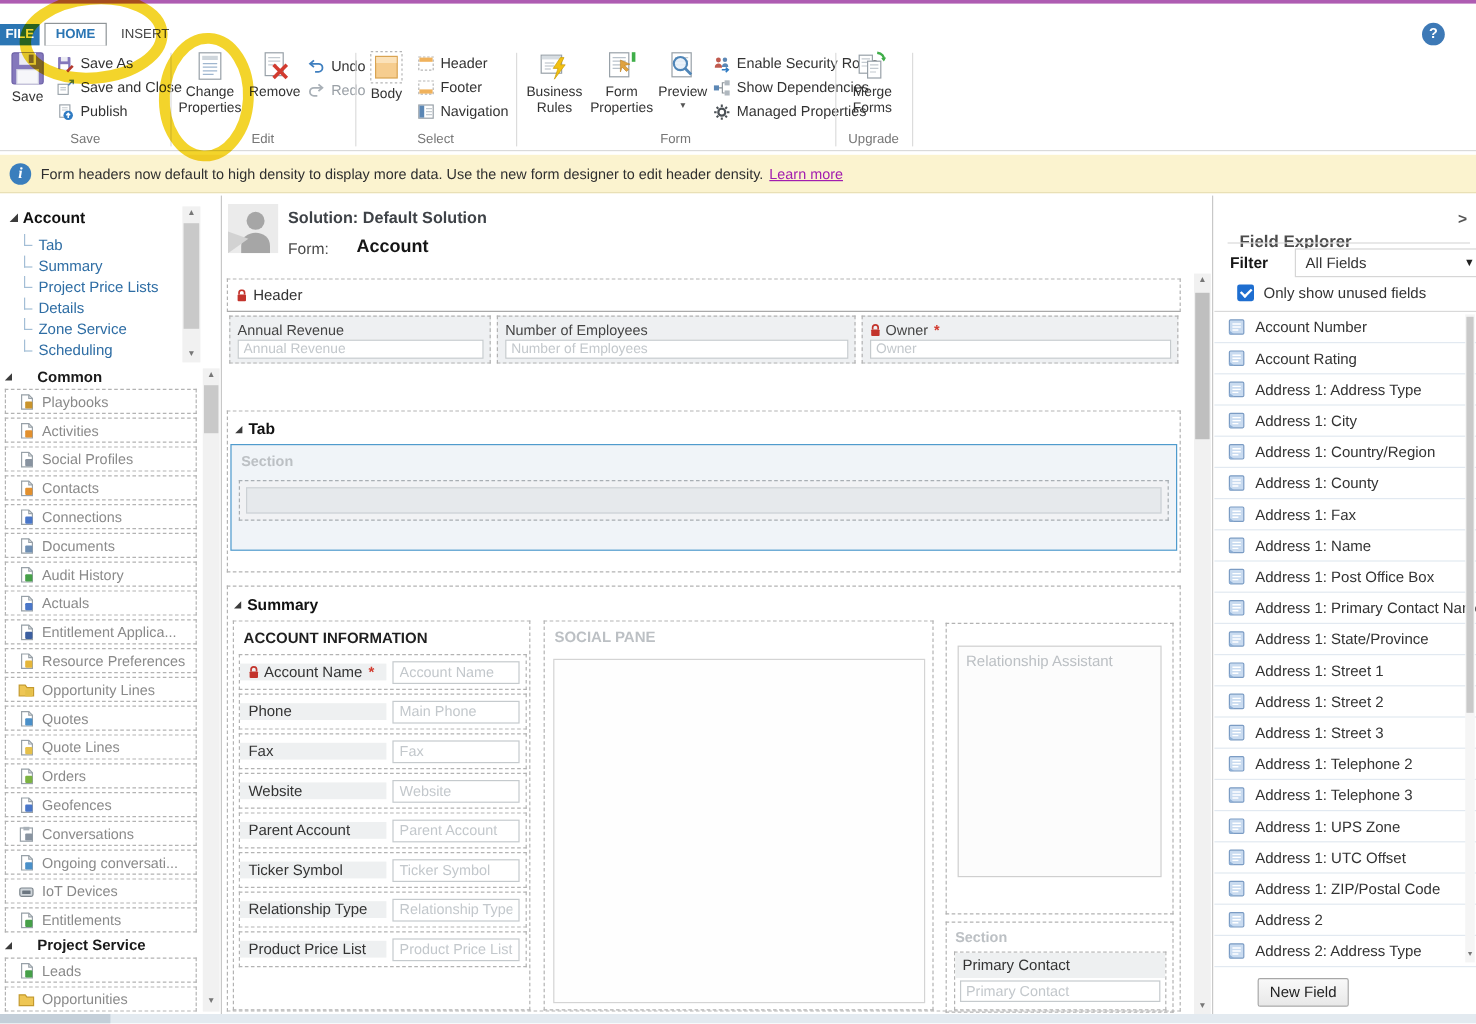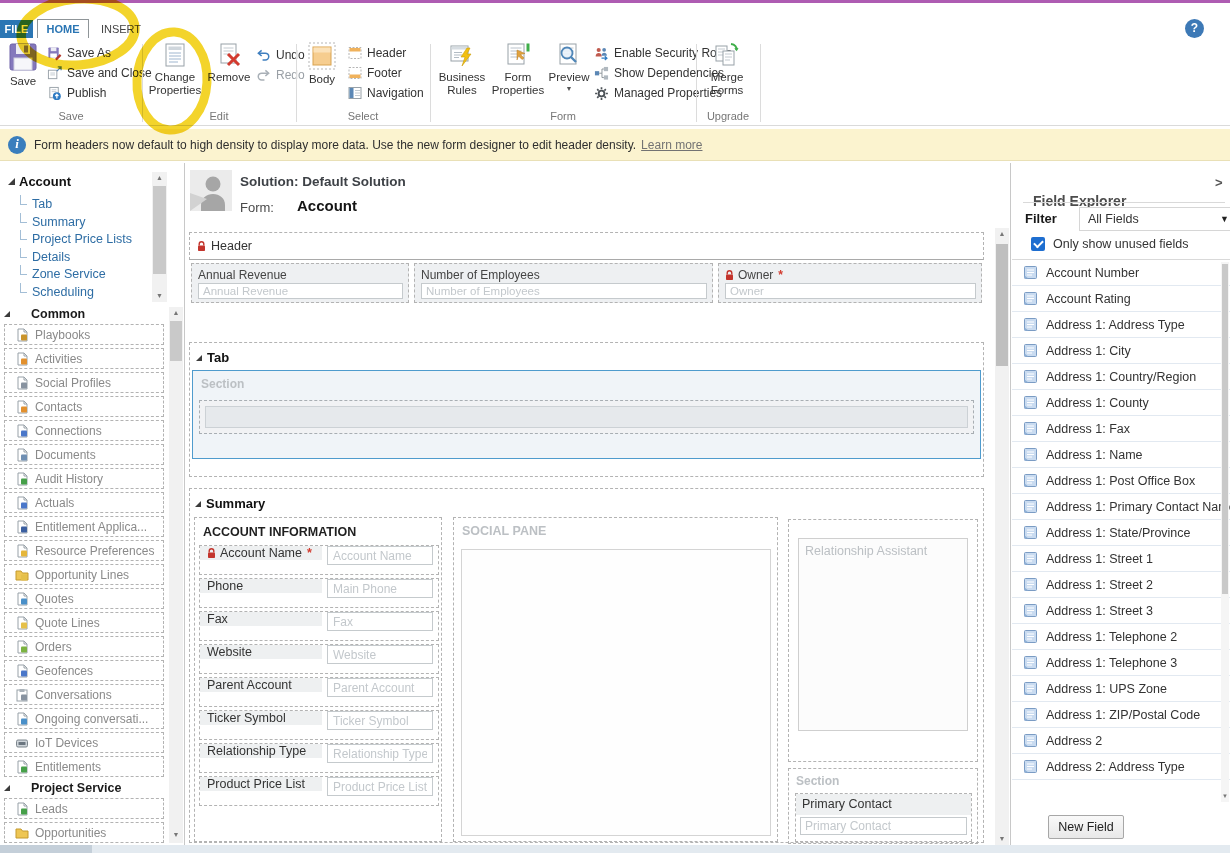--- a/index.html
+++ b/index.html
@@ -19,21 +19,21 @@
   .grp-lbl{position:absolute;top:70px;height:16px;line-height:16px;text-align:center;font-size:11px;color:#767676}
   .rlg{position:absolute;top:4px;text-align:center;font-size:11.5px;color:#333;line-height:1.15}
   .rlg .ric{display:block;margin:0 auto 3px}
   .rsm{position:absolute;display:flex;align-items:center;gap:5px;height:18px;font-size:12px;color:#333;white-space:nowrap}
   .caret{font-size:7px;color:#555;display:block;margin-top:1px}
   svg{display:inline-block;vertical-align:middle}
   
   .notif{left:0;top:129px;width:1230px;height:32px;background:#fbf3cf;border-bottom:1px solid #e9e0b6}
   .notif-icon{position:absolute;left:8px;top:7px;width:18px;height:18px;border-radius:50%;background:#3a7ebd;color:#fff;text-align:center;line-height:18px;font:italic bold 13px "Liberation Serif",serif}
   .notif-text{position:absolute;left:34px;top:0;height:32px;line-height:32px;font-size:12px;color:#2f2f2f}
-  .notif-link{color:#737373;text-decoration:underline;margin-left:5px;cursor:pointer}
+  .notif-link{color:#a21caf;text-decoration:underline;margin-left:5px;cursor:pointer}
   
   .left-panel{left:0;top:163px;width:185px;height:682px;background:#fff;border-right:1px solid #c8c8c8}
   .fe-panel{left:1010px;top:163px;width:220px;height:682px;background:#fff;border-left:1px solid #c8c8c8}
   
   .tree-box{position:absolute;left:0;top:3px;width:185px;height:139px;overflow:hidden}
   .tree-title{position:absolute;left:8px;top:8px;font-size:13px;font-weight:bold;color:#111;display:flex;align-items:center;gap:4px}
   .tree-items{position:absolute;left:20px;top:30px}
   .tree-item{height:17.5px;line-height:17.5px;font-size:12.5px;color:#2e6da4;white-space:nowrap;cursor:pointer}
   .elbow{display:inline-block;width:7px;height:10px;border-left:1px solid #a3bed6;border-bottom:1px solid #a3bed6;margin-right:5px;transform:translateY(-3px)}
   .sbar{position:absolute;background:#f1f1f1}
@@ -60,21 +60,21 @@
   .req{color:#d23b2f;font-weight:bold;margin-left:1px}
   .tab-outer{position:absolute;left:3px;top:179px;width:795px;height:135px;border:1px dashed #b3b3b3}
   .blue-box{position:absolute;left:2px;top:27px;width:789px;height:89px;border:1px solid #4f9bcd;background:#f0f4f8}
   .ghost{font-weight:bold;color:#bcc0c4}
   .tab-inner-dash{position:absolute;left:6px;top:29px;width:775px;height:34px;border:1px dashed #a8aeb3;background:#f1f2f4}
   .tab-strip{position:absolute;left:5px;top:5px;width:763px;height:22px;background:#e6e9ec;border:1px solid #ccd1d5}
   .sum-outer{position:absolute;left:3px;top:325px;width:795px;height:355px;border:1px dashed #b3b3b3}
   .ai-box{position:absolute;left:4px;top:28px;width:248px;height:325px;border:1px dashed #b3b3b3}
   .ai-title{position:absolute;left:8px;top:7px;font-size:12.5px;font-weight:bold;color:#1f1f1f}
   .ai-rows{position:absolute;left:4px;top:27px;width:240px}
-  .ai-row{height:30px;margin-bottom:3px;border:1px dashed #b3b3b3;display:flex;align-items:flex-start}
+  .ai-row{height:30px;margin-bottom:3px;border:1px dashed #b3b3b3;display:flex;align-items:center}
   .ai-lbl{width:122px;background:#eef0f1;display:flex;align-items:center;padding-left:7px;gap:4px;font-size:12.5px;color:#333;white-space:nowrap}
   .ai-inpwrap{flex:1;display:flex;align-items:center;padding:0 5px}
   .ai-inpwrap input{width:100%;height:19px;border:1px solid #c5cacd;font-size:12px;padding:0 5px;color:#333;background:#fff}
   .social-box{position:absolute;left:263px;top:28px;width:325px;height:325px;border:1px dashed #b3b3b3}
   .social-inner{position:absolute;left:7px;top:31px;width:310px;height:287px;border:1px solid #d4d4d4;background:#fefefe}
   .assist-box{position:absolute;left:598px;top:30px;width:190px;height:243px;border:1px dashed #b3b3b3}
   .assist-inner{position:absolute;left:9px;top:18px;width:170px;height:193px;border:1px solid #cfcfcf;background:#fcfcfc;padding:5px 6px;font-size:12.5px;color:#bcc0c4}
   .sect2-box{position:absolute;left:598px;top:279px;width:190px;height:76px;border:1px dashed #b3b3b3}
   .sect2-field{position:absolute;left:6px;top:24px;width:177px;height:49px;border:1px dashed #b3b3b3}
   .sect2-lblcell{height:21px;background:#eef0f1;font-size:12.5px;color:#333;line-height:21px;padding-left:6px}
@@ -805,20 +805,28 @@
             <path d="M1.5 10.5 5.5 13.5H1.5z" fill="#8fb0d6"></path>
           </svg></span>
         <span>Address 1: UPS Zone</span>
       </div>
     <div class="fe-row">
         <span><svg width="15" height="15" viewBox="0 0 15 15">
             <rect x="1.5" y="1.5" width="12" height="12" rx="1" fill="#c9dbf0" stroke="#7b9cc4"></rect>
             <path d="M4 5h7M4 7.5h7M4 10h5" stroke="#fff" stroke-width="1.2"></path>
             <path d="M1.5 10.5 5.5 13.5H1.5z" fill="#8fb0d6"></path>
           </svg></span>
+        <span>Address 1: UTC Offset</span>
+      </div>
+    <div class="fe-row">
+        <span><svg width="15" height="15" viewBox="0 0 15 15">
+            <rect x="1.5" y="1.5" width="12" height="12" rx="1" fill="#c9dbf0" stroke="#7b9cc4"></rect>
+            <path d="M4 5h7M4 7.5h7M4 10h5" stroke="#fff" stroke-width="1.2"></path>
+            <path d="M1.5 10.5 5.5 13.5H1.5z" fill="#8fb0d6"></path>
+          </svg></span>
         <span>Address 1: ZIP/Postal Code</span>
       </div>
     <div class="fe-row">
         <span><svg width="15" height="15" viewBox="0 0 15 15">
             <rect x="1.5" y="1.5" width="12" height="12" rx="1" fill="#c9dbf0" stroke="#7b9cc4"></rect>
             <path d="M4 5h7M4 7.5h7M4 10h5" stroke="#fff" stroke-width="1.2"></path>
             <path d="M1.5 10.5 5.5 13.5H1.5z" fill="#8fb0d6"></path>
           </svg></span>
         <span>Address 2</span>
       </div>

